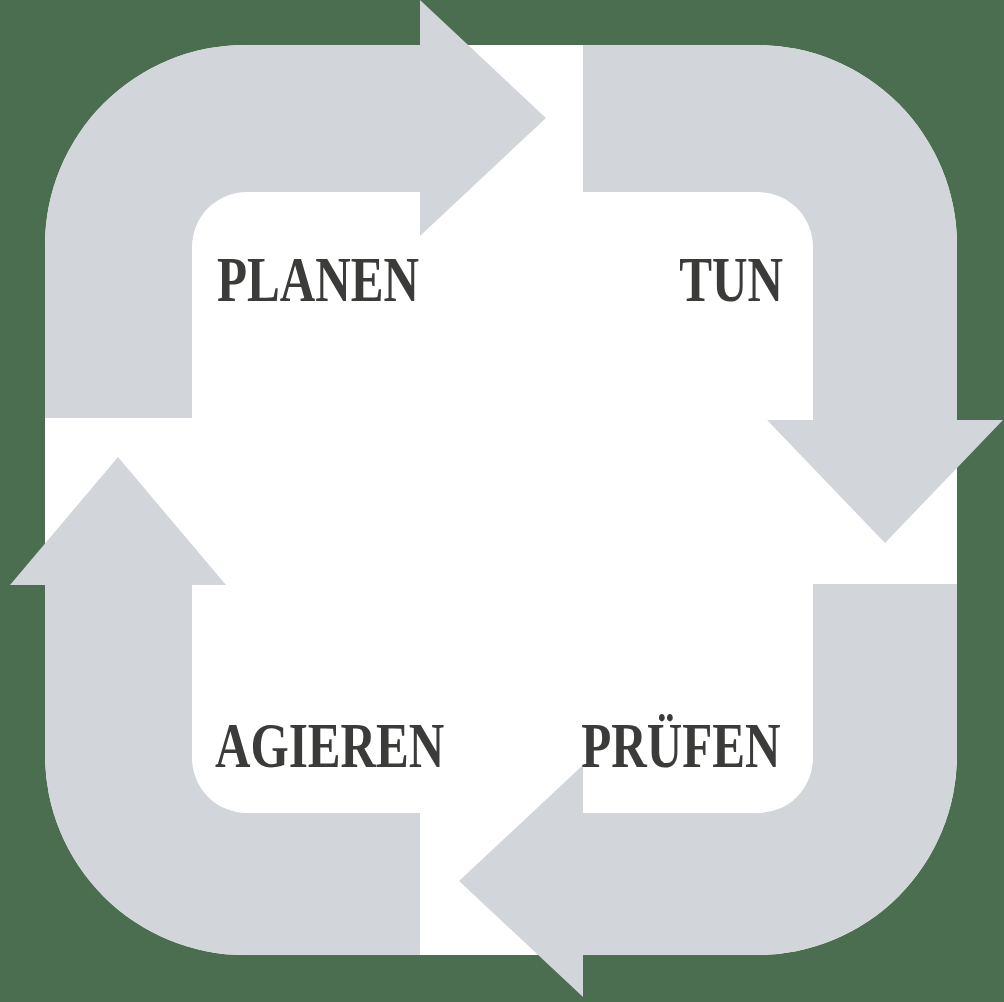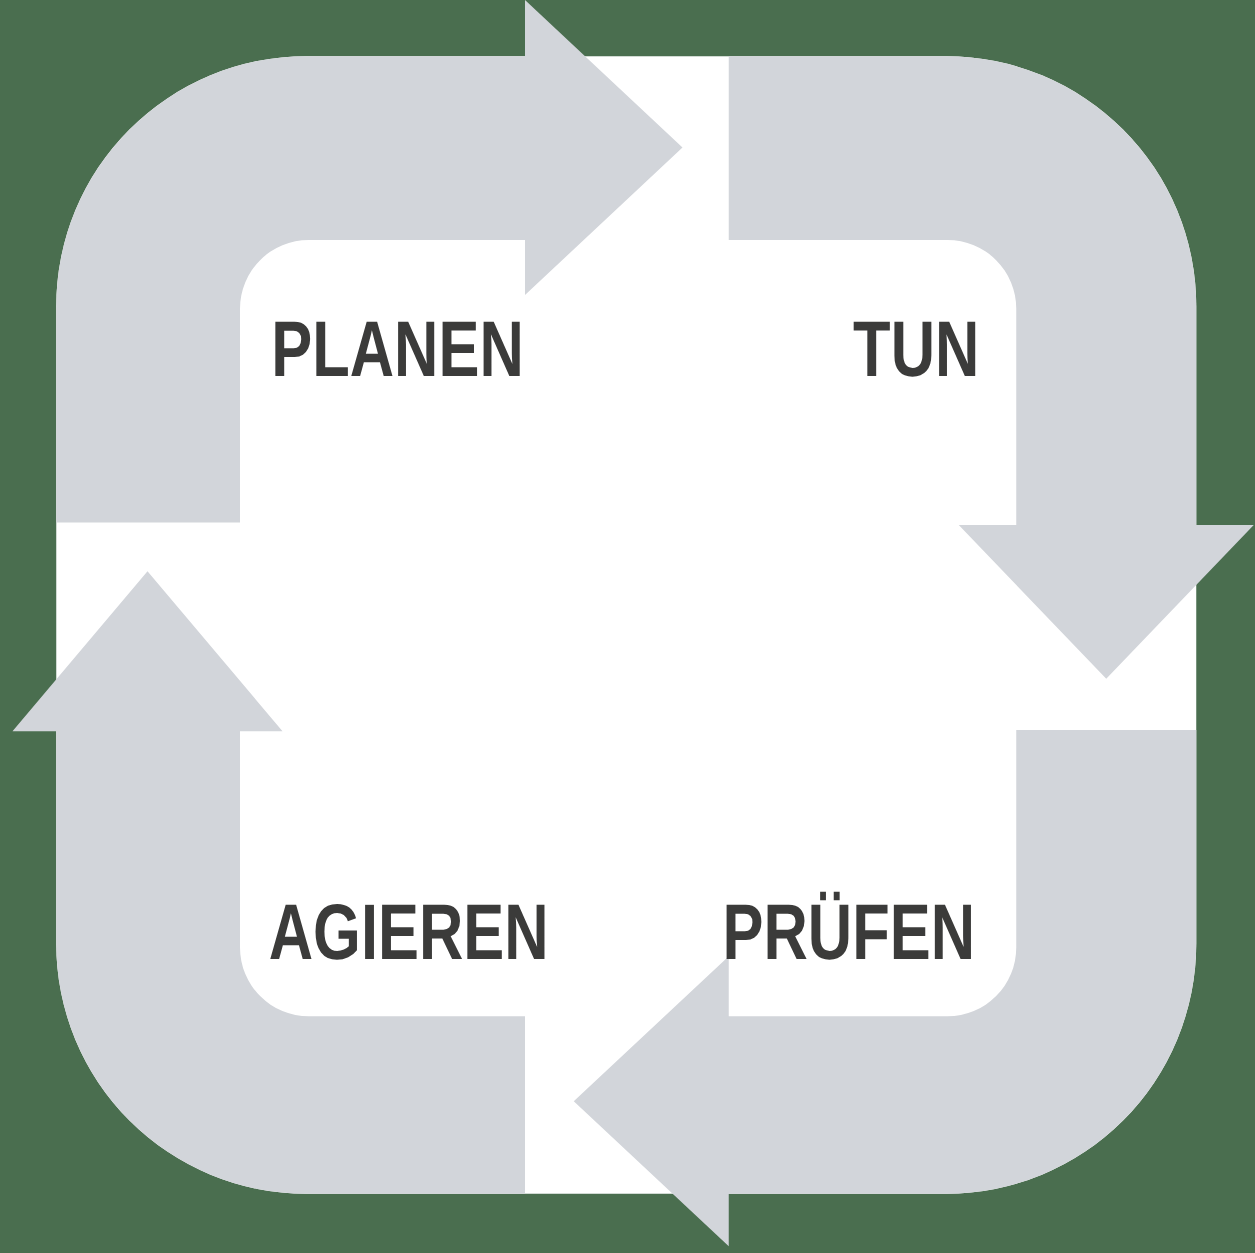--- a/index.html
+++ b/index.html
@@ -13,20 +13,21 @@
     position: relative;
     background: #4A6E4F;
     font-family: "Liberation Sans", sans-serif;
   }
   .stage {
     position: absolute;
     left: 0;
     top: 0;
     width: 1004px;
     height: 1002px;
+    font-family: Liberation Serif, serif;
   }
   svg.diagram {
     position: absolute;
     left: 0;
     top: 0;
     display: block;
   }
   .step-label {
     position: absolute;
     font-weight: 700;

